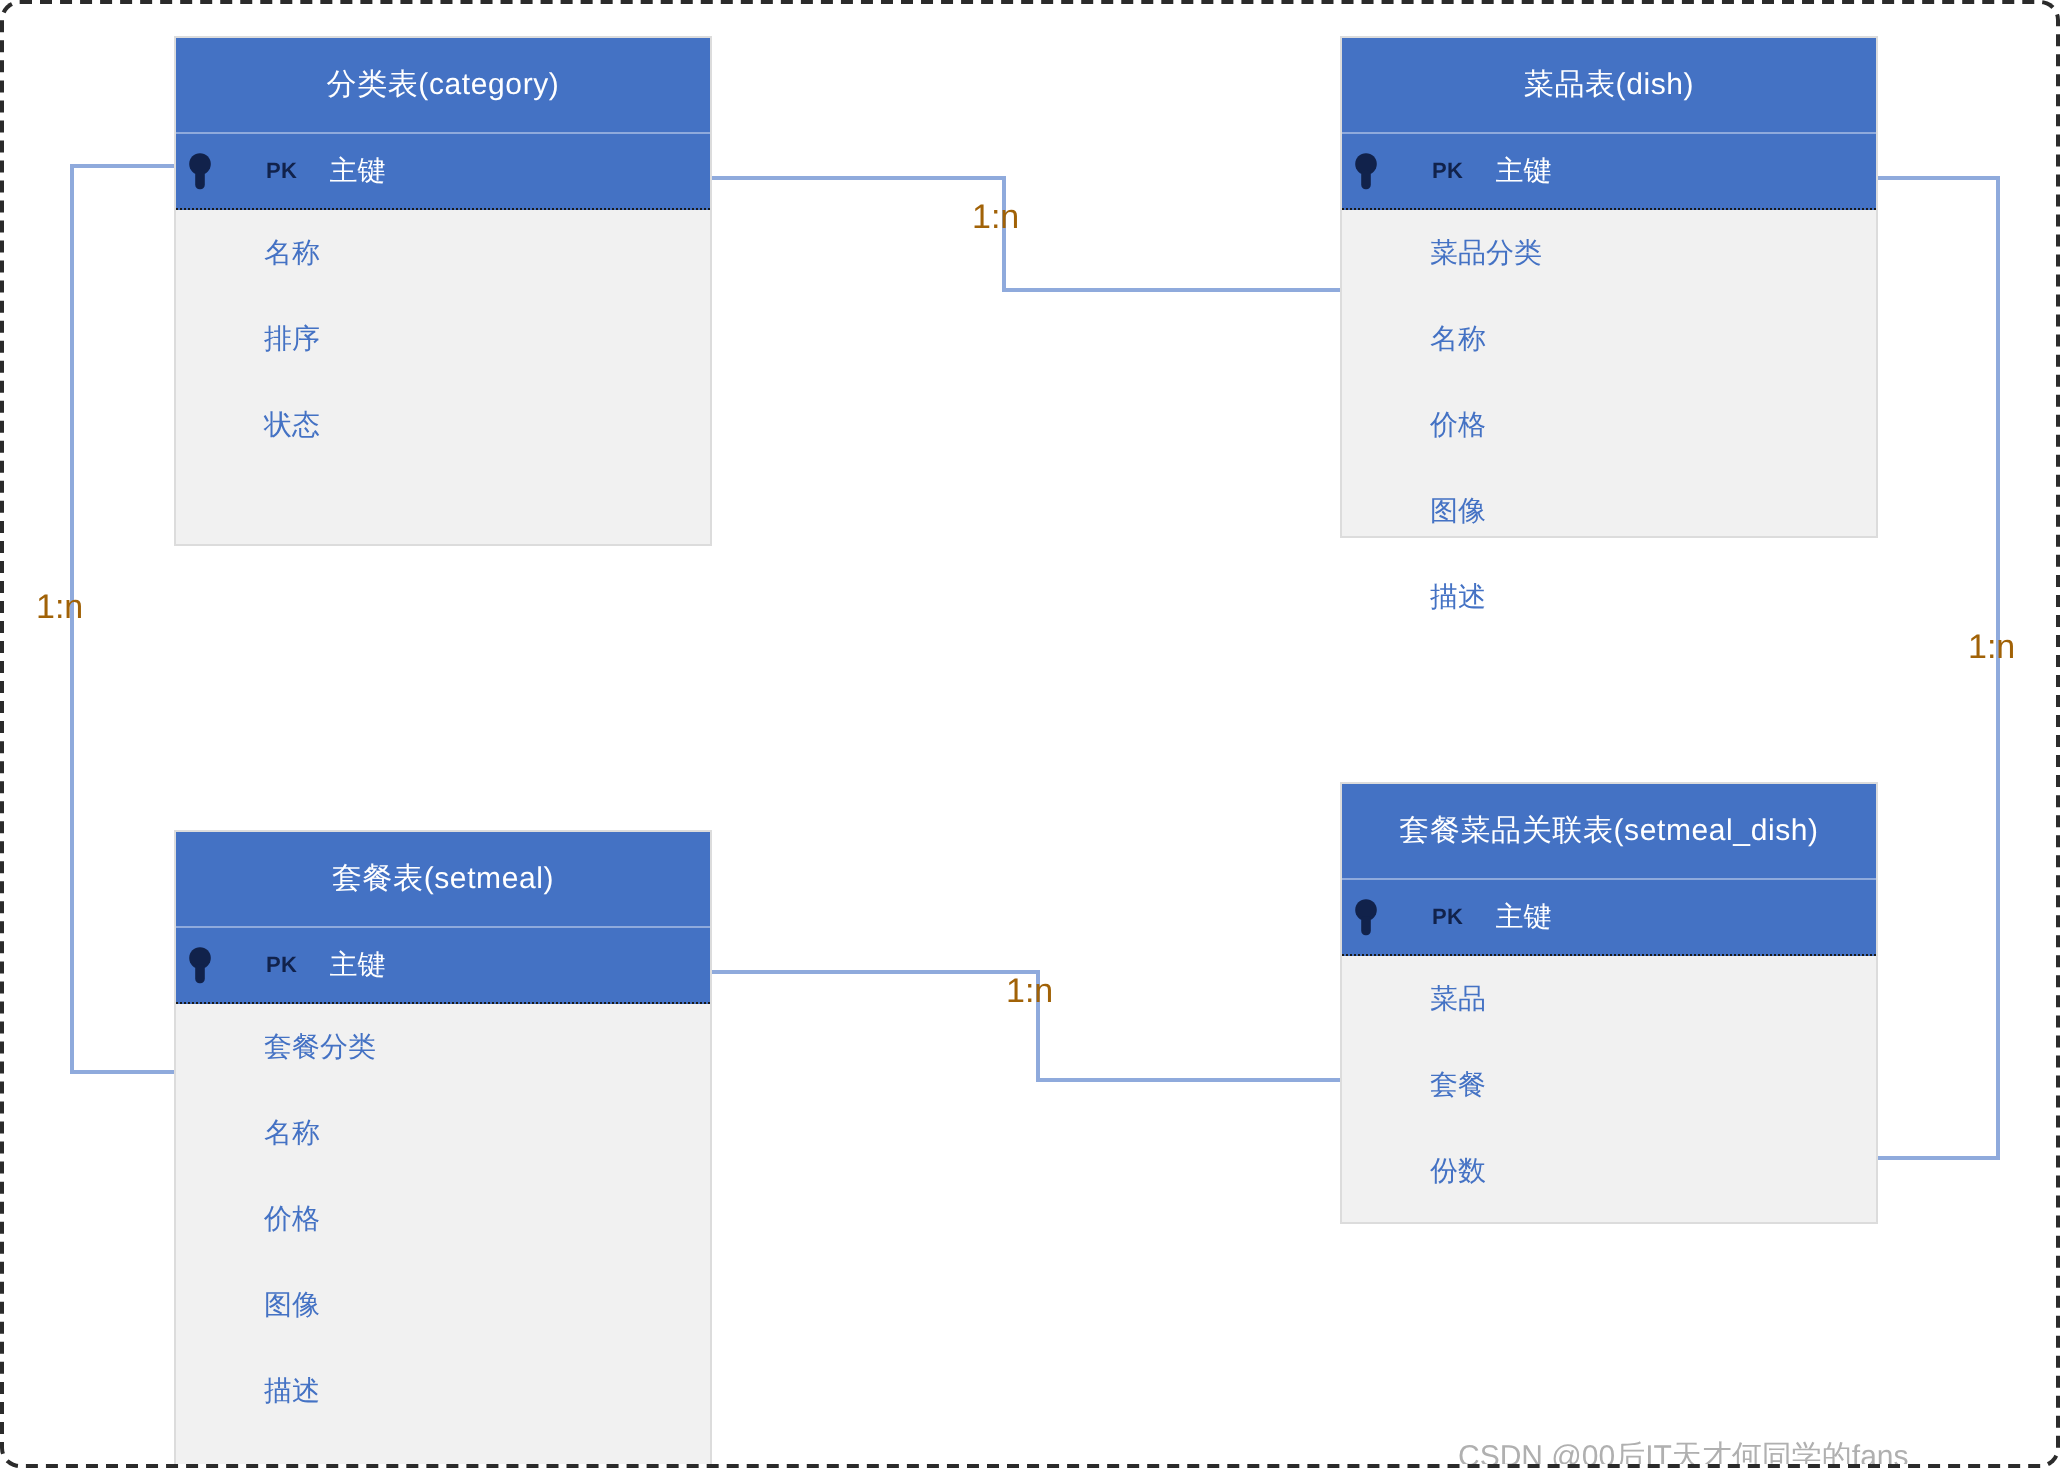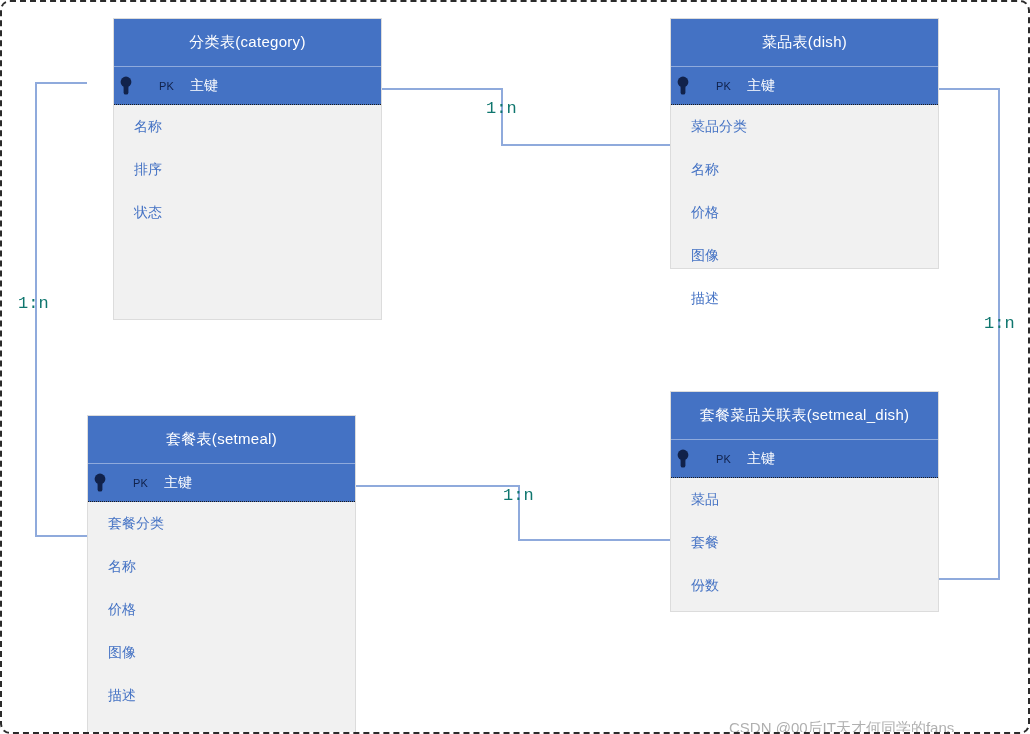--- a/index.html
+++ b/index.html
@@ -53,54 +53,54 @@
     height: 20px;
     margin-left: 5px;
     margin-right: 2px;
     position: relative;
     flex: none;
   }
   .pk-icon svg { display: block; }
   .pk-tag {
     font-size: 11px;
     color: #11224b;
-    font-weight: normal;
+    font-weight: bold;
     margin-right: 16px;
     letter-spacing: 0.2px;
     padding-left: 24px;
   }
   .pk-label {
     font-size: 14px;
     color: #ffffff;
     text-align: center;
   }
   .attr-row {
     height: 43px;
     display: flex;
     align-items: center;
-    padding-left: 20px;
+    padding-left: 44px;
     box-sizing: border-box;
     font-size: 14px;
     color: #4472c4;
   }
 
   
   .conn {
     position: absolute;
     background: #8faadc;
     z-index: 1;
   }
   .conn.h { height: 2px; }
   .conn.v { width: 2px; }
 
   .card-label {
     position: absolute;
     font-size: 17px;
-    color: #0f766e;
-    font-family: Liberation Mono, monospace;
+    color: #a16207;
+    font-family: Liberation Sans, sans-serif;
     z-index: 4;
     white-space: nowrap;
   }
 
   .watermark {
     position: absolute;
     font-size: 15px;
     color: #b0b0b0;
     white-space: nowrap;
     z-index: 5;
@@ -130,21 +130,21 @@
   <div class="conn h" style="left:937px; top:576px; width:61px;"></div>
 
   <div class="card-label" style="left:484px; top:97px;">1:n</div>
 
   <div class="card-label" style="left:16px; top:292px;">1:n</div>
 
   <div class="card-label" style="left:501px; top:484px;">1:n</div>
 
   <div class="card-label" style="left:982px; top:312px;">1:n</div>
 
-  <div class="entity" style="left:85px; top:16px; width:269px; height:302px;margin-left:26px;">
+  <div class="entity" style="left:85px; top:16px; width:269px; height:255px;">
     <div class="entity-header">分类表(category)</div>
     <div class="pk-row">
       <span class="pk-icon">
         <svg width="14" height="20" viewBox="0 0 14 20">
           <circle cx="7" cy="6" r="5.4" fill="#11224b"></circle>
           <rect x="4.6" y="9" width="4.8" height="9.6" rx="2.2" fill="#11224b"></rect>
         </svg>
       </span>
       <span class="pk-tag">PK</span>
       <span class="pk-label">主键</span>

